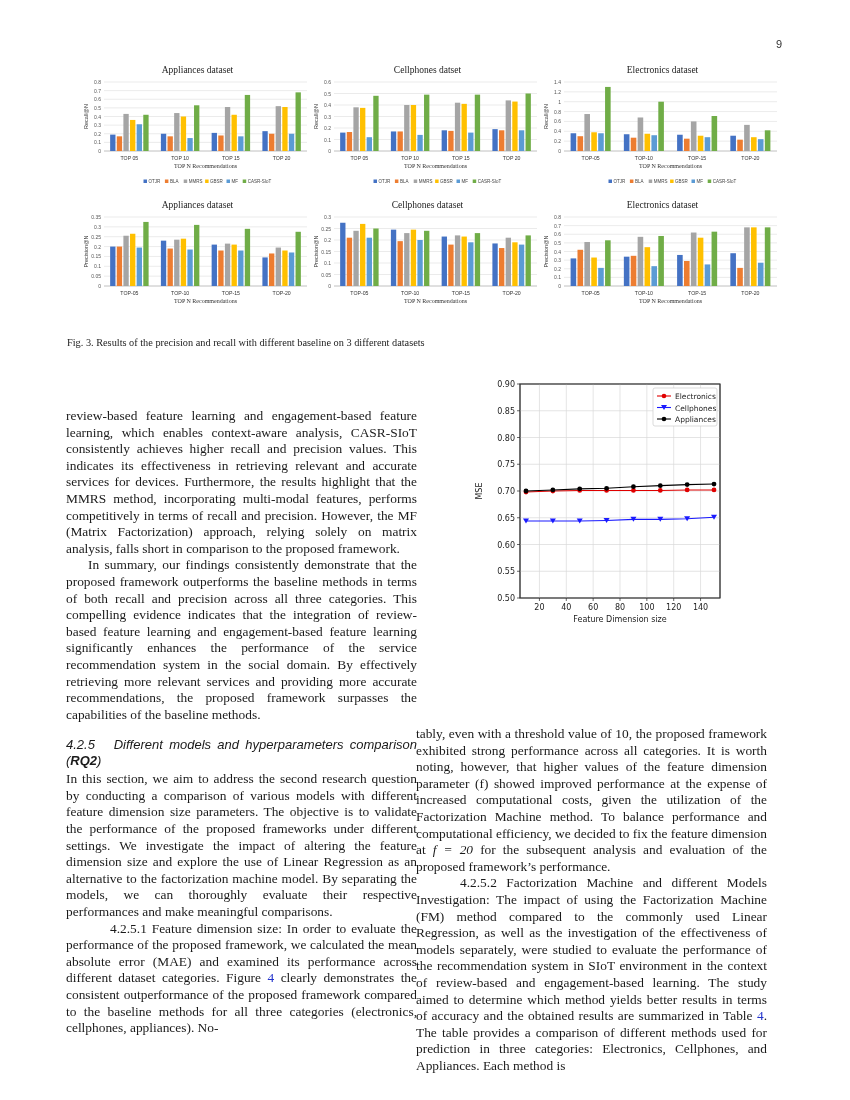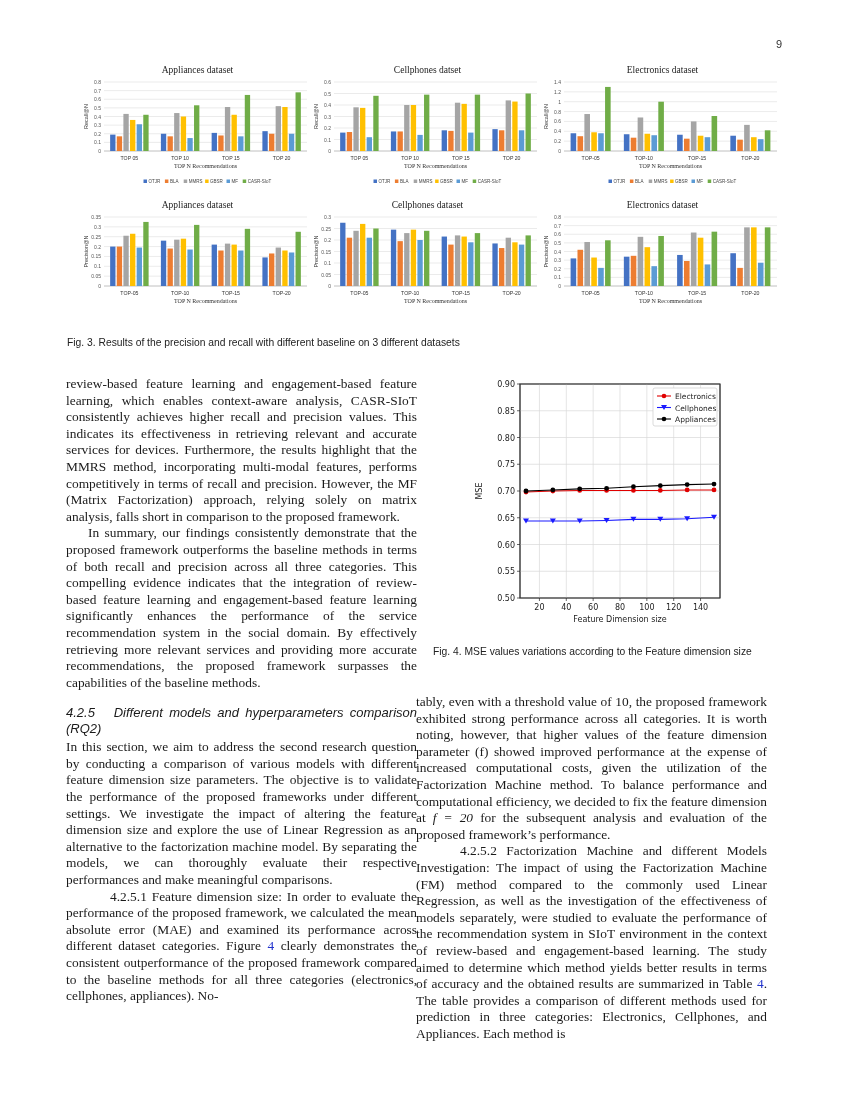--- a/index.html
+++ b/index.html
@@ -1,26 +1,26 @@
 <!DOCTYPE html>
 <html><head>
 <meta charset="utf-8">
 <style>
   html,body{margin:0;padding:0;background:#fff;}
   body{width:850px;height:1100px;position:relative;overflow:hidden;font-family:"Liberation Serif",serif;color:#1a1a1a;}
   .page-num{position:absolute;left:776px;top:38px;font-family:"Liberation Sans",sans-serif;font-size:11px;color:#333;}
   .chart-box{position:absolute;background:#fff;}
   .chart-box svg{display:block;}
-  .fig-caption{position:absolute;font-family:Liberation Sans, sans-serif;font-size:10.3px;color:#222;line-height:13px;}
-  .col{position:absolute;font-size:13.4px;line-height:16.6px;text-align:justify;}
+  .fig-caption{position:absolute;font-family:Liberation Serif, serif;font-size:10.3px;color:#222;line-height:13px;}
+  .col{position:absolute;font-size:13.4px;line-height:16.6px;text-align:justify;margin-top:32px;}
   .col p{margin:0;text-align:justify;}
   .col p.indent{text-indent:22px;}
   .col p.indent2{text-indent:44px;}
   .sec-head{font-family:"Liberation Sans",sans-serif;font-style:italic;font-size:13px;line-height:16px;margin:14px 0 2px 0;}
-  .sec-head b{font-weight:normal;}
+  .sec-head b{font-weight:bold;}
   .ref{color:#2233cc;}
 </style>
 </head>
 <body>
 
 <div class="page-num">9</div>
 
 <div class="chart-box" style="left:80px;top:60px;width:235px;height:135px;">
     <svg class="bar-chart" width="235" height="135">
       <text x="117.5" y="13" text-anchor="middle" font-size="9.5" font-family="Liberation Serif, serif" fill="#222">Appliances dataset</text>
@@ -459,21 +459,20 @@
       <text x="205" y="21" font-size="7.5" font-family="DejaVu Sans, sans-serif" fill="#222">Electronics</text>
       <line x1="187" x2="201" y1="29.5" y2="29.5" stroke="#1a1aff" stroke-width="1.1"></line>
       <polygon points="191,27 197,27 194,32" fill="#1a1aff"></polygon>
       <text x="205" y="32.5" font-size="7.5" font-family="DejaVu Sans, sans-serif" fill="#222">Cellphones</text>
       <line x1="187" x2="201" y1="41" y2="41" stroke="#000000" stroke-width="1.1"></line>
       <circle cx="194" cy="41" r="2.3" fill="#000000"></circle>
       <text x="205" y="44" font-size="7.5" font-family="DejaVu Sans, sans-serif" fill="#222">Appliances</text>
     </svg>
 </div>
 <div class="fig-caption" style="left:433px;top:645px;width:355px;">
-  <div>Fig. 4. MSE values variations according to the Feature dimension size</div>
 </div>
 
 <div class="col" style="left:66px;top:376px;width:351px;">
   <p>review-based feature learning and engagement-based feature learning, which enables context-aware analysis, CASR-SIoT consistently achieves higher recall and precision values. This indicates its effectiveness in retrieving relevant and accurate services for devices. Furthermore, the results highlight that the MMRS method, incorporating multi-modal features, performs competitively in terms of recall and precision. However, the MF (Matrix Factorization) approach, relying solely on matrix analysis, falls short in comparison to the proposed framework.</p>
   <p class="indent">In summary, our findings consistently demonstrate that the proposed framework outperforms the baseline methods in terms of both recall and precision across all three categories. This compelling evidence indicates that the integration of review-based feature learning and engagement-based feature learning significantly enhances the performance of the service recommendation system in the social domain. By effectively retrieving more relevant services and providing more accurate recommendations, the proposed framework surpasses the capabilities of the baseline methods.</p>
   <div class="sec-head">
     <span>4.2.5</span>&nbsp;&nbsp;&nbsp;<span>Different models and hyperparameters comparison (</span><b>RQ2</b><span>)</span>
   </div>
   <p>In this section, we aim to address the second research question by conducting a comparison of various models with different feature dimension size parameters. The objective is to validate the performance of the proposed frameworks under different settings. We investigate the impact of altering the feature dimension size and explore the use of Linear Regression as an alternative to the factorization machine model. By separating the models, we can thoroughly evaluate their respective performances and make meaningful comparisons.</p>
   <p class="indent2"><span>4.2.5.1    Feature dimension size: In order to evaluate the performance of the proposed framework, we calculated the mean absolute error (MAE) and examined its performance across different dataset categories. Figure </span><span class="ref">4</span><span> clearly demonstrates the consistent outperformance of the proposed framework compared to the baseline methods for all three categories (electronics, cellphones, appliances). No-</span></p>

